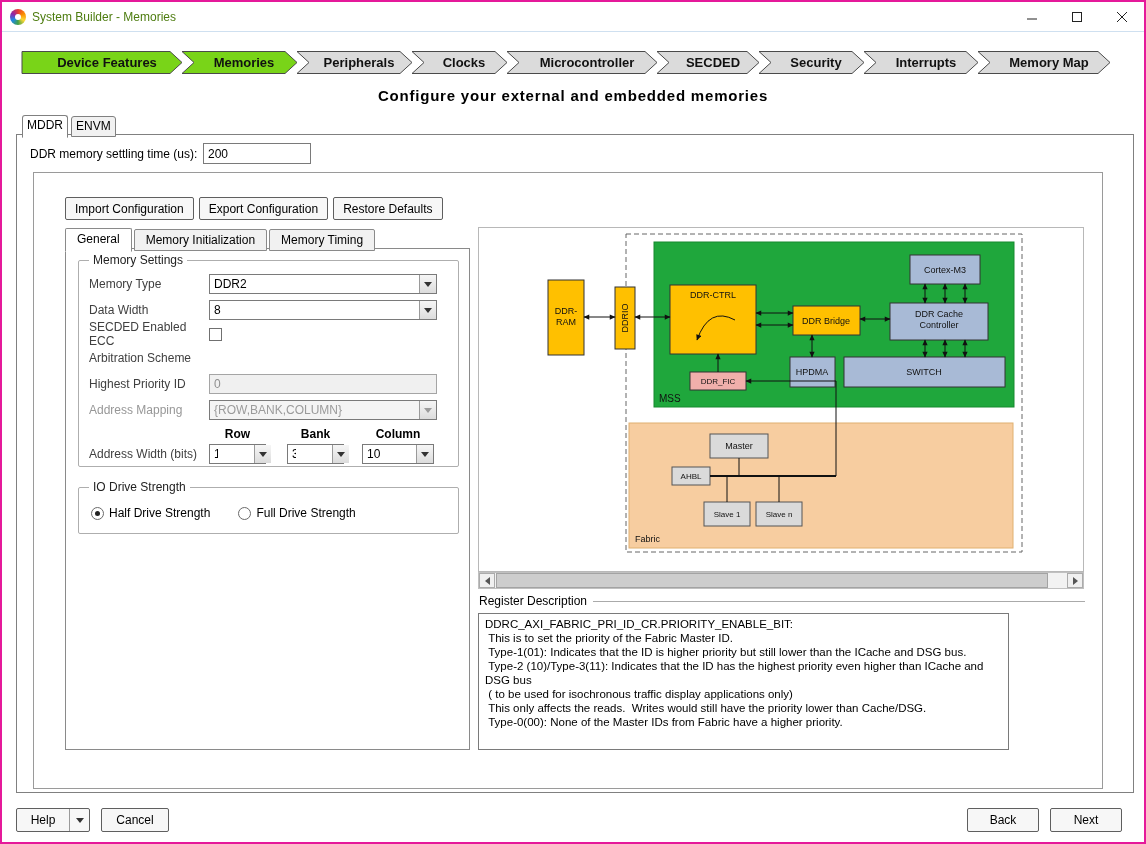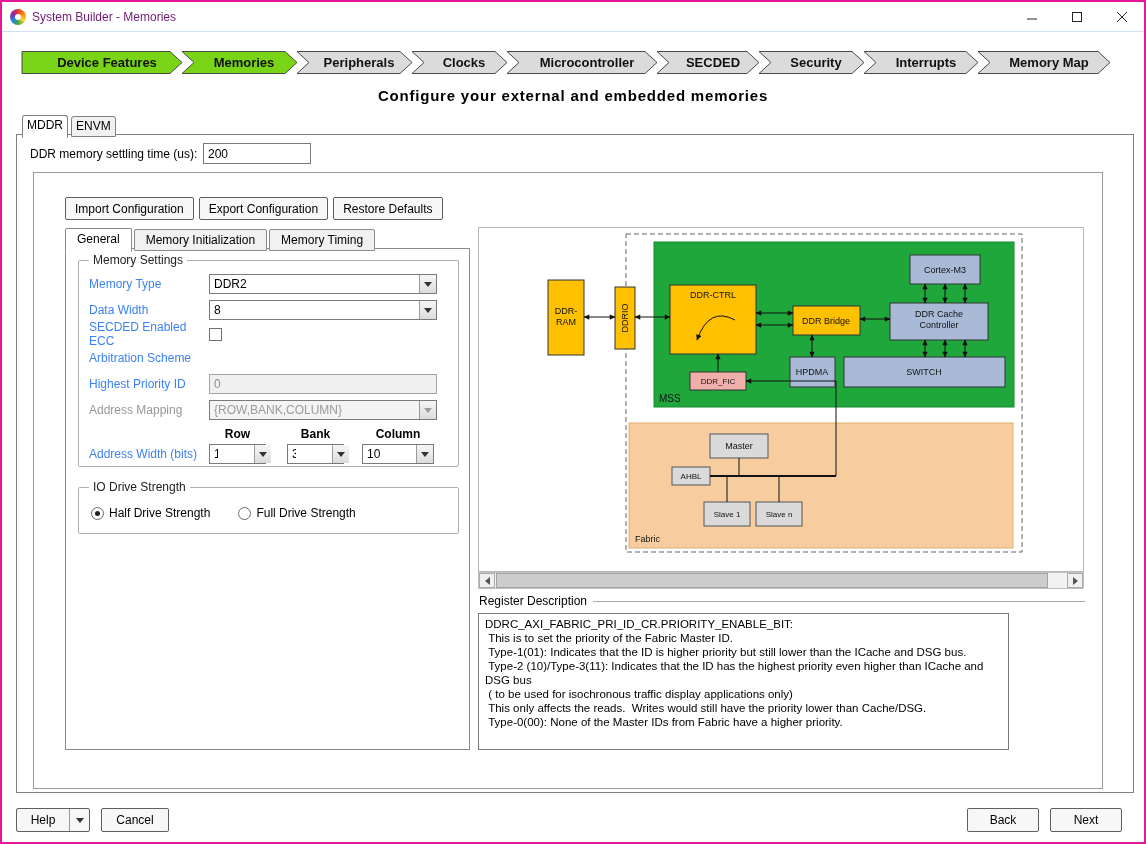--- a/index.html
+++ b/index.html
@@ -6,21 +6,21 @@
   html,body { width:1146px; height:844px; }
   body { font-family:"Liberation Sans", sans-serif; background:#888; }
   .window { position:relative; width:1146px; height:844px; background:#fff; border:2px solid #E5199A; overflow:hidden; }
 
   
   .titlebar { position:absolute; left:0; top:0; right:0; height:30px; background:#fff;
               display:flex; align-items:center; border-bottom:1px solid #cfe0f0; }
   .app-icon { width:16px; height:16px; border-radius:50%; margin:0 6px 0 8px; position:relative;
               background:conic-gradient(#e53935,#fb8c00,#fdd835,#43a047,#1e88e5,#8e24aa,#e53935); }
   .app-icon::after { content:""; position:absolute; left:5px; top:5px; width:6px; height:6px; border-radius:50%; background:#fff; }
-  .title-text { font-size:12px; color:#701a75; }
+  .title-text { font-size:12px; color:#4d7c0f; }
   .win-controls { margin-left:auto; display:flex; height:30px; }
   .win-btn { width:45px; height:30px; display:flex; align-items:center; justify-content:center; }
   .win-btn svg { stroke:#222; stroke-width:1; fill:none; }
 
   
   .wizard-svg { position:absolute; left:14px; top:49px; }
   .wizard-svg text { font-size:13px; font-weight:bold; fill:#111; }
   .wizard-svg path { stroke:#4a4a4a; stroke-width:1; }
 
   
@@ -54,21 +54,21 @@
   .left-panel { position:absolute; left:31px; top:75px; width:405px; height:502px;
                 border:1px solid #8a8a8a; background:#fff; }
 
   fieldset { border:1px solid #aeaeae; border-radius:2px; position:absolute; padding:4px 10px 6px; }
   legend { font-size:12px; padding:0 4px; color:#222; }
   .fs-memory { left:12px; top:4px; width:381px; height:214px; }
   .fs-drive  { left:12px; top:231px; width:381px; height:54px; }
 
   .row { display:flex; align-items:center; height:26px; }
   .row.small { height:22px; }
-  .row-label { width:120px; font-size:12px; color:#3b82f6; flex:none; }
+  .row-label { width:120px; font-size:12px; color:#404040; flex:none; }
   .row-label.disabled { color:#979797; }
 
   .combo { display:flex; align-items:center; width:228px; height:20px; border:1px solid #7a7a7a; background:#fff; }
   .combo-value { flex:1; font-size:12px; padding:0 4px; white-space:nowrap; overflow:hidden; }
   .combo-btn { width:17px; height:100%; flex:none; display:flex; align-items:center; justify-content:center;
                background:linear-gradient(#f6f6f6,#dcdcdc); border-left:1px solid #9a9a9a; }
   .arrow-down { width:0; height:0; border-left:4px solid transparent; border-right:4px solid transparent; border-top:5px solid #333; }
   .combo.disabled { background:#f4f4f4; }
   .combo.disabled .combo-value { color:#9b9b9b; }
   .combo.disabled .arrow-down { border-top-color:#9b9b9b; }

